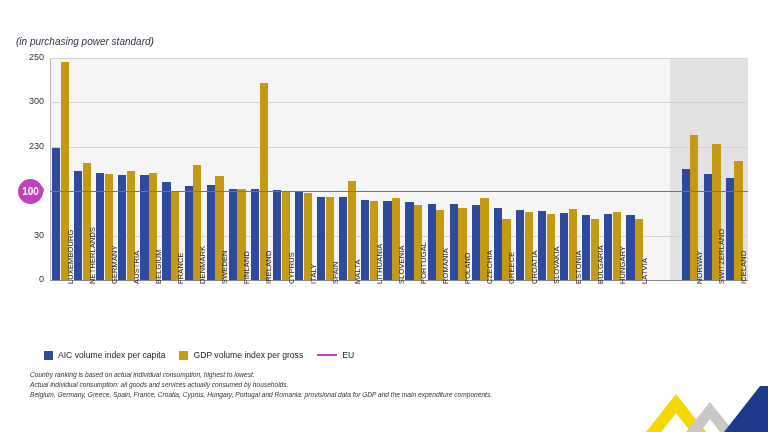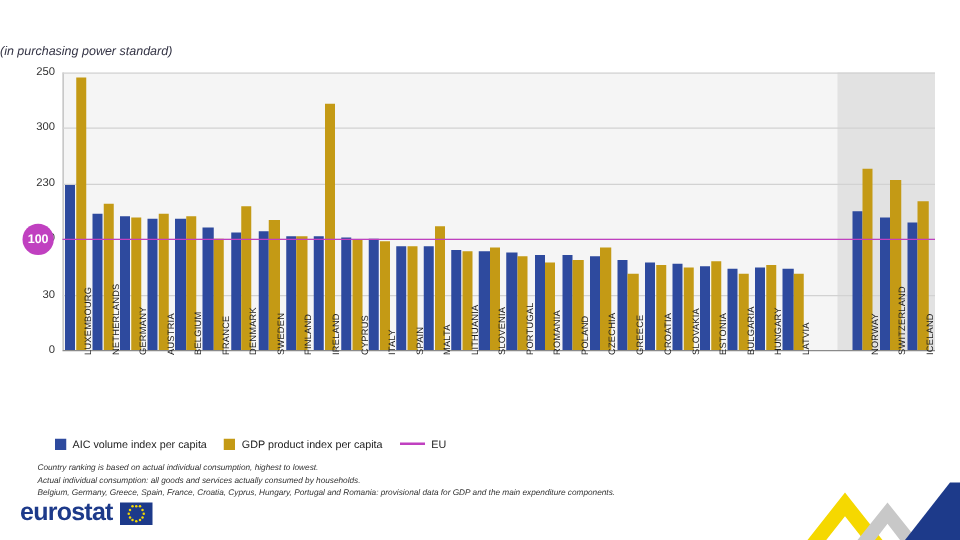--- a/index.html
+++ b/index.html
@@ -22,21 +22,21 @@
     position: absolute;
     left: 16px;
     top: 12px;
     font-size: 13.5px;
     font-weight: bold;
     color: #1a1a2e;
     letter-spacing: -0.1px;
   }
   .subtitle {
     position: absolute;
-    left: 0;
+    left: 16px;
     top: 36px;
     font-size: 10px;
     font-style: italic;
     color: #333344;
   }
   
   .plot-wrap {
     position: absolute;
     left: 16px;
     top: 58px;
@@ -386,52 +386,35 @@
       <div class="cat-label" style="left: 739.397px; top: 284px;">ICELAND</div>
     </div>
 
   <div class="legend">
     <div class="legend-item">
       <span class="swatch" style="background:#2e4a9e"></span>
       <span>AIC volume index per capita</span>
     </div>
     <div class="legend-item">
       <span class="swatch" style="background:#c49a15"></span>
-      <span>GDP product index per capita</span>
+      <span>GDP volume index per gross</span>
     </div>
     <div class="legend-item">
       <span class="swatch line"></span>
       <span>EU</span>
     </div>
   </div>
 
   <div class="notes">
     <div>Country ranking is based on actual individual consumption, highest to lowest.</div>
     <div>Actual individual consumption: all goods and services actually consumed by households.</div>
     <div>Belgium, Germany, Greece, Spain, France, Croatia, Cyprus, Hungary, Portugal and Romania: provisional data for GDP and the main expenditure components.</div>
   </div>
 
   <div class="footer">
-    <div class="euro-logo">
-      <span class="euro-text">eurostat</span>
-      <span class="eu-flag" id="eu-flag">
-          <span class="star" style="left: 12px; top: 2px;"></span>
-          <span class="star" style="left: 15px; top: 2.80385px;"></span>
-          <span class="star" style="left: 17.1962px; top: 5px;"></span>
-          <span class="star" style="left: 18px; top: 8px;"></span>
-          <span class="star" style="left: 17.1962px; top: 11px;"></span>
-          <span class="star" style="left: 15px; top: 13.1962px;"></span>
-          <span class="star" style="left: 12px; top: 14px;"></span>
-          <span class="star" style="left: 9px; top: 13.1962px;"></span>
-          <span class="star" style="left: 6.80385px; top: 11px;"></span>
-          <span class="star" style="left: 6px; top: 8px;"></span>
-          <span class="star" style="left: 6.80385px; top: 5px;"></span>
-          <span class="star" style="left: 9px; top: 2.80385px;"></span>
-        </span>
-    </div>
     <div class="chevrons">
       <svg width="130" height="56" viewBox="0 0 130 56">
         <polygon points="8,56 38,18 68,56 53,56 38,37 23,56" fill="#f5d800"></polygon>
         <polygon points="48,56 72,26 96,56 82,56 72,43 62,56" fill="#c8c8c8"></polygon>
         <polygon points="86,56 122,10 130,10 130,56" fill="#1d3a8a"></polygon>
       </svg>
     </div>
   </div>
 
 </div>

